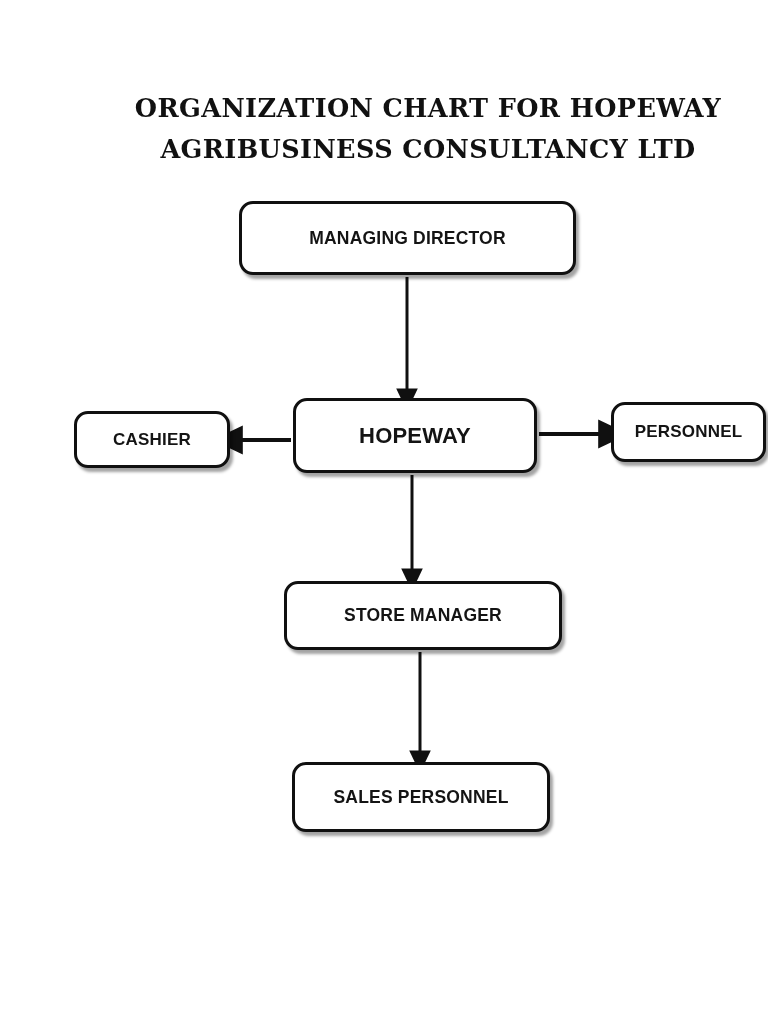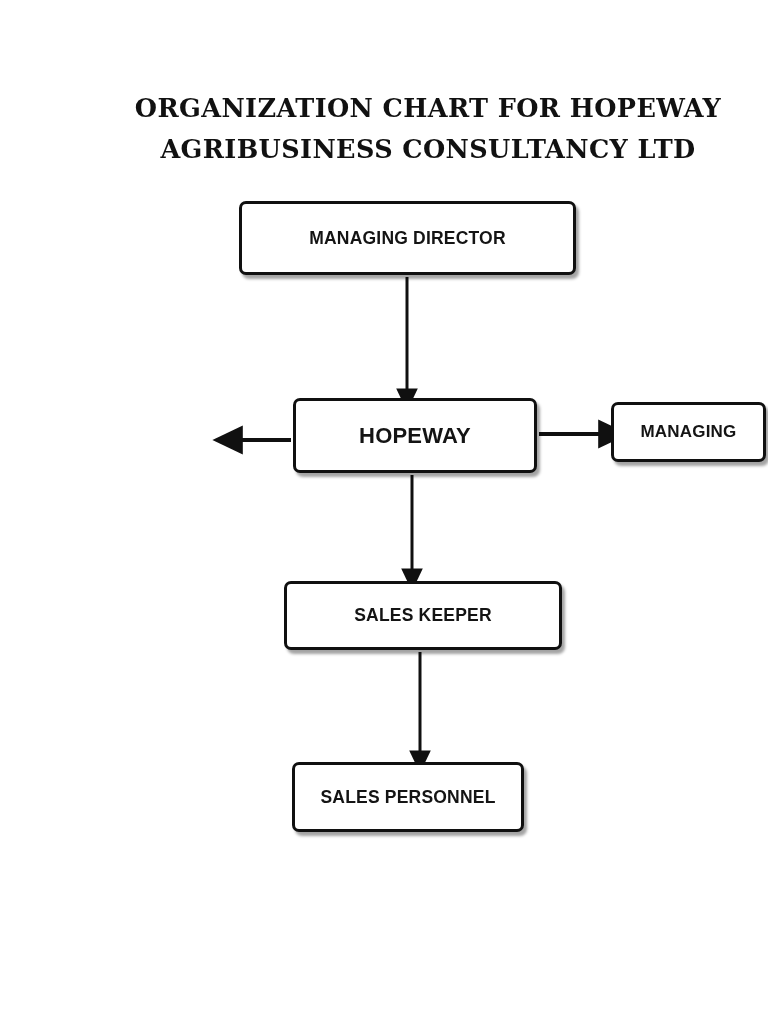--- a/index.html
+++ b/index.html
@@ -41,21 +41,21 @@
     color: #111111;
     white-space: pre-line;
   }
 
   
   .node {
     position: absolute;
     box-sizing: border-box;
     background: #ffffff;
     border: 3px solid #101010;
-    border-radius: 7px;
+    border-radius: 14px;
     display: flex;
     align-items: center;
     justify-content: center;
     box-shadow: 3px 4px 3px rgba(0,0,0,0.36);
     color: #141414;
     font-weight: 700;
     letter-spacing: 0.2px;
     text-align: center;
     z-index: 3;
   }
@@ -74,21 +74,21 @@
   }
   .node-secretary {
     left: 567px;  top: 402px;  width: 155px; height: 60px;
     font-size: 17px;
   }
   .node-store-keeper {
     left: 240px;  top: 581px;  width: 278px; height: 69px;
     font-size: 17.5px;
   }
   .node-sales-personnel {
-    left: 248px;  top: 762px;  width: 232px; height: 70px;
+    left: 248px;  top: 762px;  width: 258px; height: 70px;
     font-size: 17.5px;
   }
 
   
   #connectors {
     position: absolute;
     left: 0;
     top: 0;
     width: 768px;
     height: 1024px;
@@ -133,26 +133,29 @@
   </svg>
 
   <div class="node node-managing-director">
     <span>MANAGING DIRECTOR</span>
   </div>
 
   <div class="node node-manager">
     <span>HOPEWAY</span>
   </div>
 
+  <div class="node node-cashier">
+    <span>CASHIER</span>
+  </div>
 
   <div class="node node-secretary">
-    <span>MANAGING</span>
+    <span>PERSONNEL</span>
   </div>
 
   <div class="node node-store-keeper">
-    <span>SALES KEEPER</span>
+    <span>STORE MANAGER</span>
   </div>
 
   <div class="node node-sales-personnel">
     <span>SALES PERSONNEL</span>
   </div>
 
 </div>
 
 </body></html>

